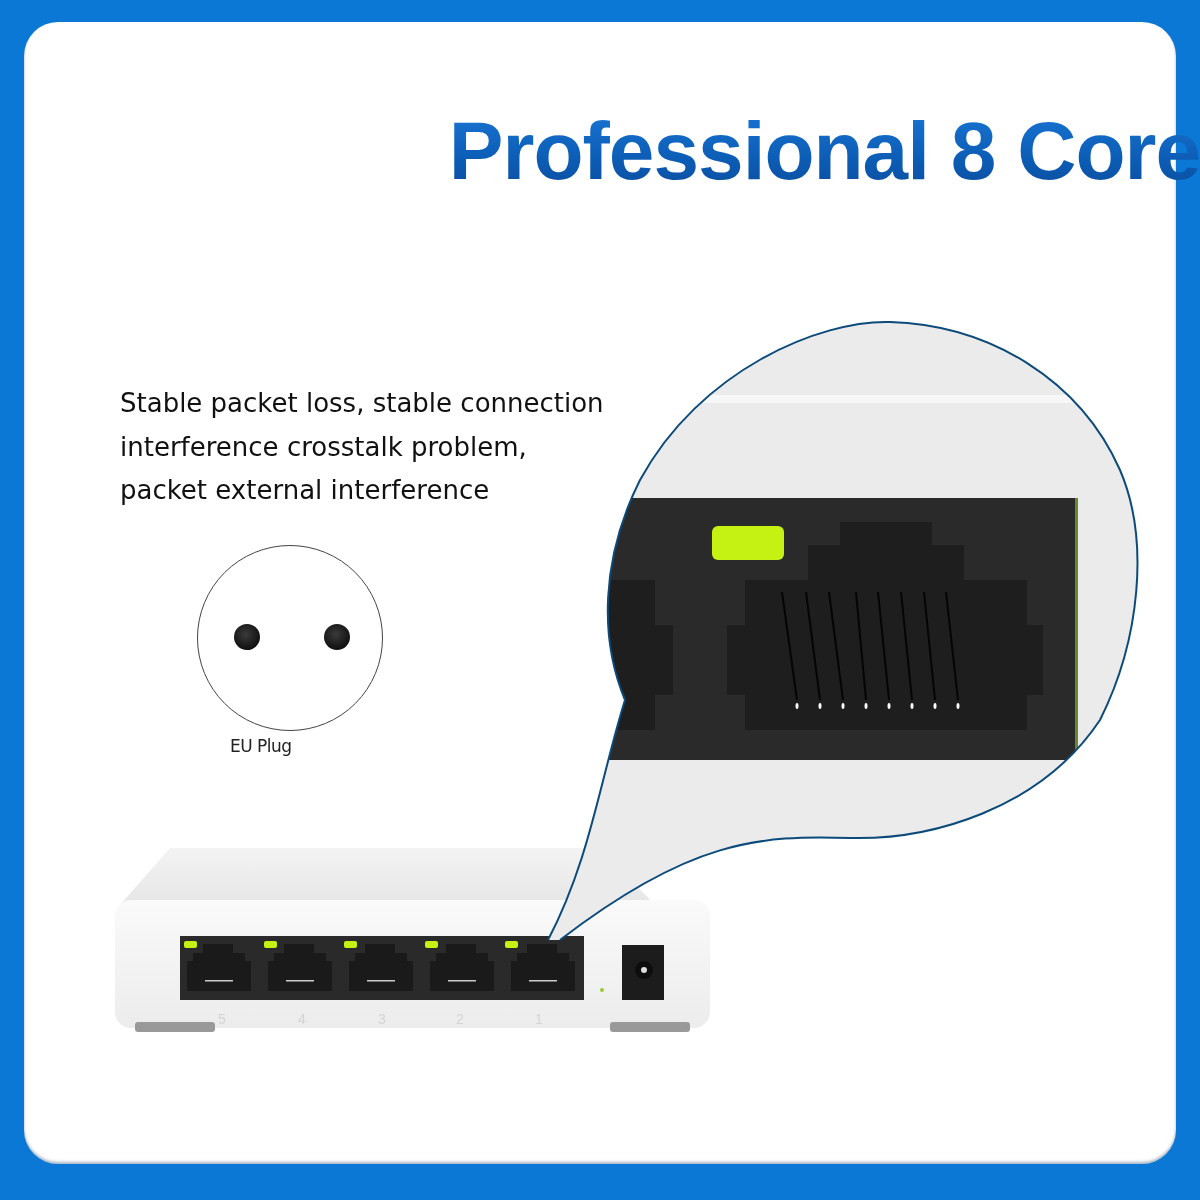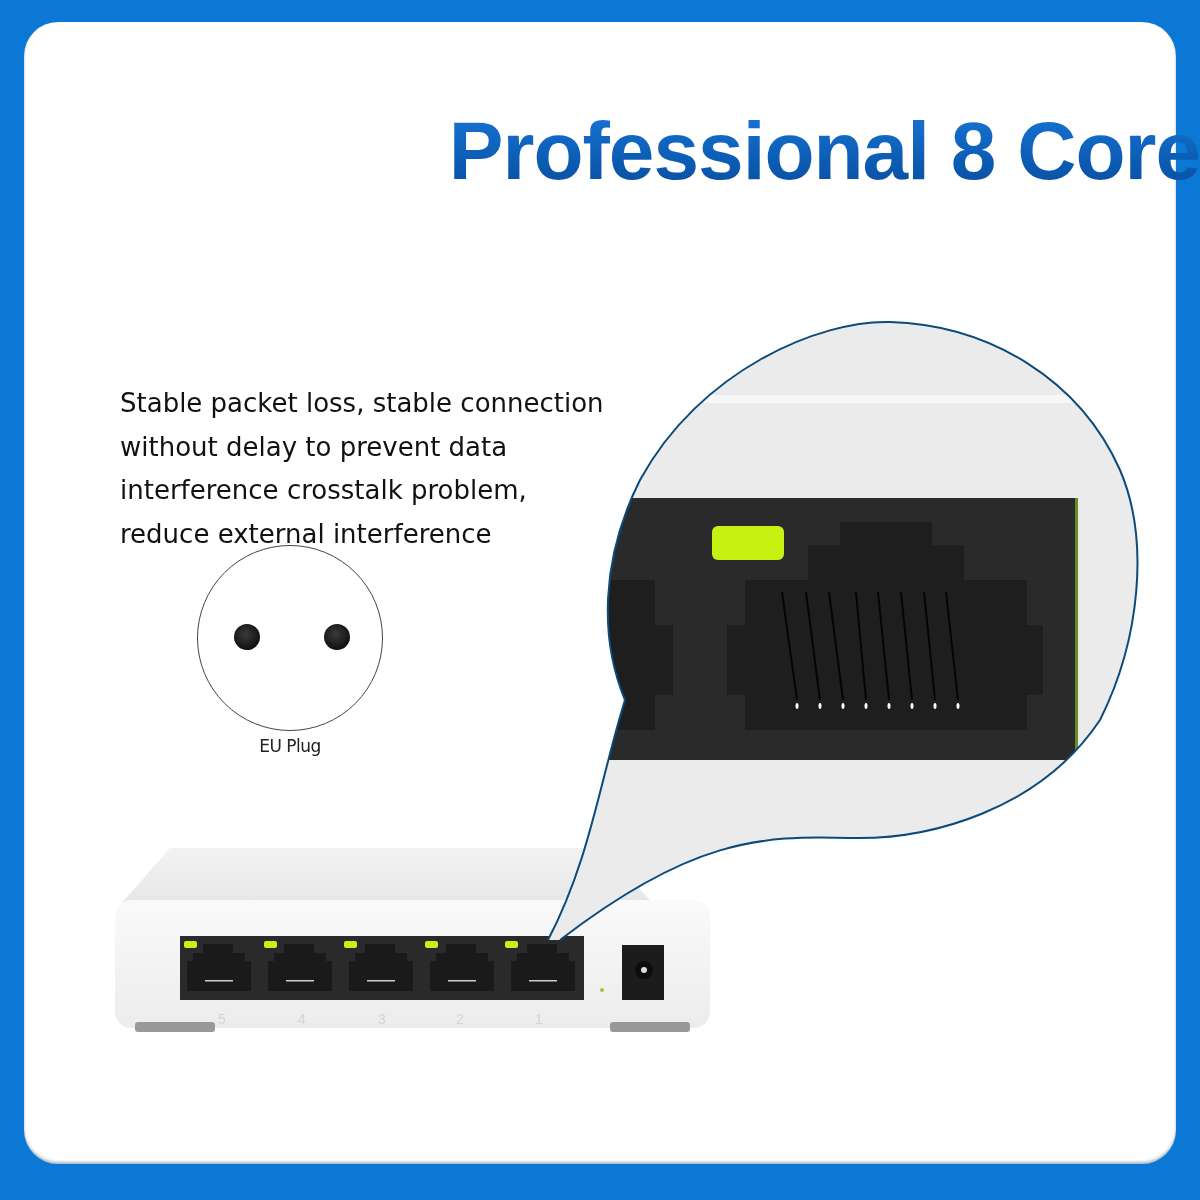--- a/index.html
+++ b/index.html
@@ -5,35 +5,34 @@
   html, body { margin:0; padding:0; }
   body { width:1200px; height:1200px; background:#0a78d4; position:relative; overflow:hidden; font-family:"DejaVu Sans", sans-serif; }
   .card { position:absolute; left:24px; top:22px; width:1152px; height:1142px; background:#fff; border-radius:34px; box-shadow: inset 0 -2px 3px rgba(0,40,90,0.35); }
   .title { position:absolute; left:0; top:104px; width:1200px; text-align:right; font-family:"Liberation Sans", sans-serif; font-weight:bold; font-size:82px; letter-spacing:-1px; color:#0d5fb8;
     background:linear-gradient(180deg,#1a78d8 0%,#0c5cb4 60%,#0a4a9a 100%); -webkit-background-clip:text; background-clip:text; -webkit-text-fill-color:transparent; text-shadow:none; }
   .desc { position:absolute; left:120px; top:338px; width:500px; font-family:"DejaVu Sans", sans-serif; font-size:26px; line-height:43.5px; color:#111;margin-top:44px; }
   .desc div { white-space:nowrap; }
   .plug { position:absolute; left:197px; top:545px; width:186px; height:186px; border:1.5px solid #444; border-radius:50%; box-sizing:border-box; }
   .pin { position:absolute; width:26px; height:26px; border-radius:50%; background:radial-gradient(circle at 45% 40%, #3a3a3a, #111 70%); top:78px; }
   .pin.l { left:36px; } .pin.r { left:126px; }
-  .plug-label { position:absolute; left:230px; top:736px; width:120px; text-align:center; font-family:"DejaVu Sans", sans-serif; font-size:17px; color:#222; letter-spacing:-0.5px; }
+  .plug-label { position:absolute; left:230px; top:736px; width:120px; text-align:left; font-family:"DejaVu Sans", sans-serif; font-size:17px; color:#222; letter-spacing:-0.5px; }
   svg.art { position:absolute; left:0; top:0; }
 </style>
 </head>
 <body>
 
 <div class="card"></div>
 
 <div class="title">Professional 8 Core</div>
 
 <div class="desc">
   <div>Stable packet loss, stable connection</div>
-  <div>without delay to prevent data</div>
   <div>interference crosstalk problem,</div>
-  <div>reduce external interference</div>
+  <div>packet external interference</div>
 </div>
 
 <div class="plug">
   <div class="pin l"></div>
   <div class="pin r"></div>
 </div>
 <div class="plug-label">EU Plug</div>
 
 <svg class="art" width="1200" height="1200" viewBox="0 0 1200 1200">
   <defs>

